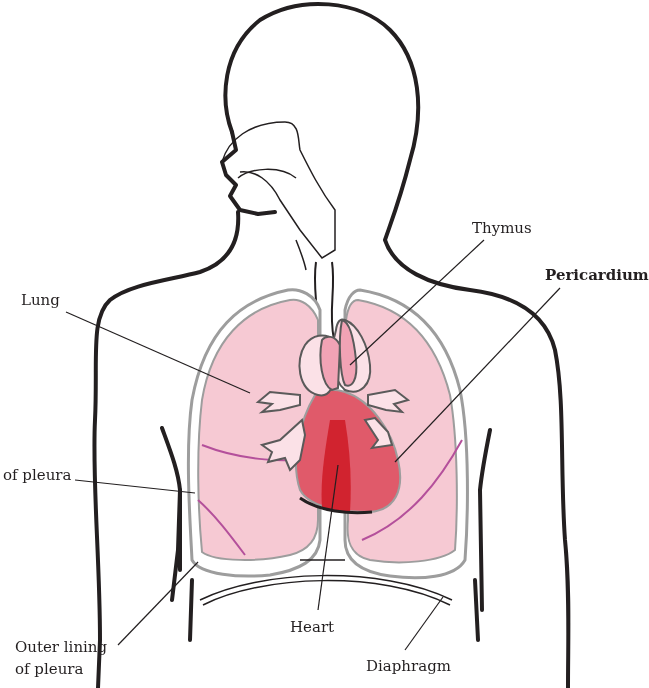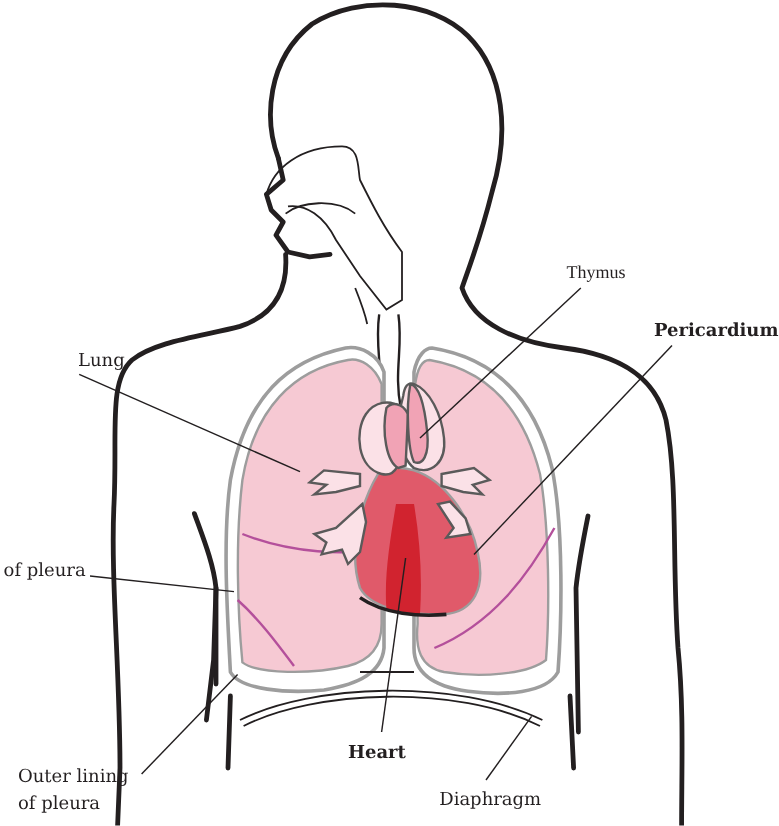--- a/index.html
+++ b/index.html
@@ -88,21 +88,21 @@
       <line x1="66" y1="312" x2="250" y2="393"></line>
       <line x1="484" y1="240" x2="350" y2="365"></line>
       <line x1="560" y1="288" x2="395" y2="462"></line>
       <line x1="75" y1="480" x2="195" y2="493"></line>
       <line x1="118" y1="645" x2="198" y2="562"></line>
       <line x1="318" y1="610" x2="338" y2="465"></line>
       <line x1="405" y1="650" x2="443" y2="597"></line>
     </g>
   </svg>
 
-  <div class="lbl" style="left:21px; top:290px;margin-left:44px;">Lung</div>
-  <div class="lbl" style="left:472px; top:218px;font-family:Liberation Serif, serif;">Thymus</div>
+  <div class="lbl" style="left:21px; top:290px;">Lung</div>
+  <div class="lbl" style="left:472px; top:218px;">Thymus</div>
   <div class="lbl" style="left:545px; top:265px;font-weight:bold;">Pericardium</div>
   <div class="lbl" style="left:3px; top:465px;">of pleura</div>
   <div class="lbl" style="left:15px; top:637px;text-align:right;">Outer lining</div>
   <div class="lbl" style="left:15px; top:659px;">of pleura</div>
-  <div class="lbl" style="left:290px; top:617px;font-weight:bold;">Heart</div>
+  <div class="lbl" style="left:290px; top:617px;">Heart</div>
   <div class="lbl" style="left:366px; top:656px;">Diaphragm</div>
 </div>
 
 </body></html>

